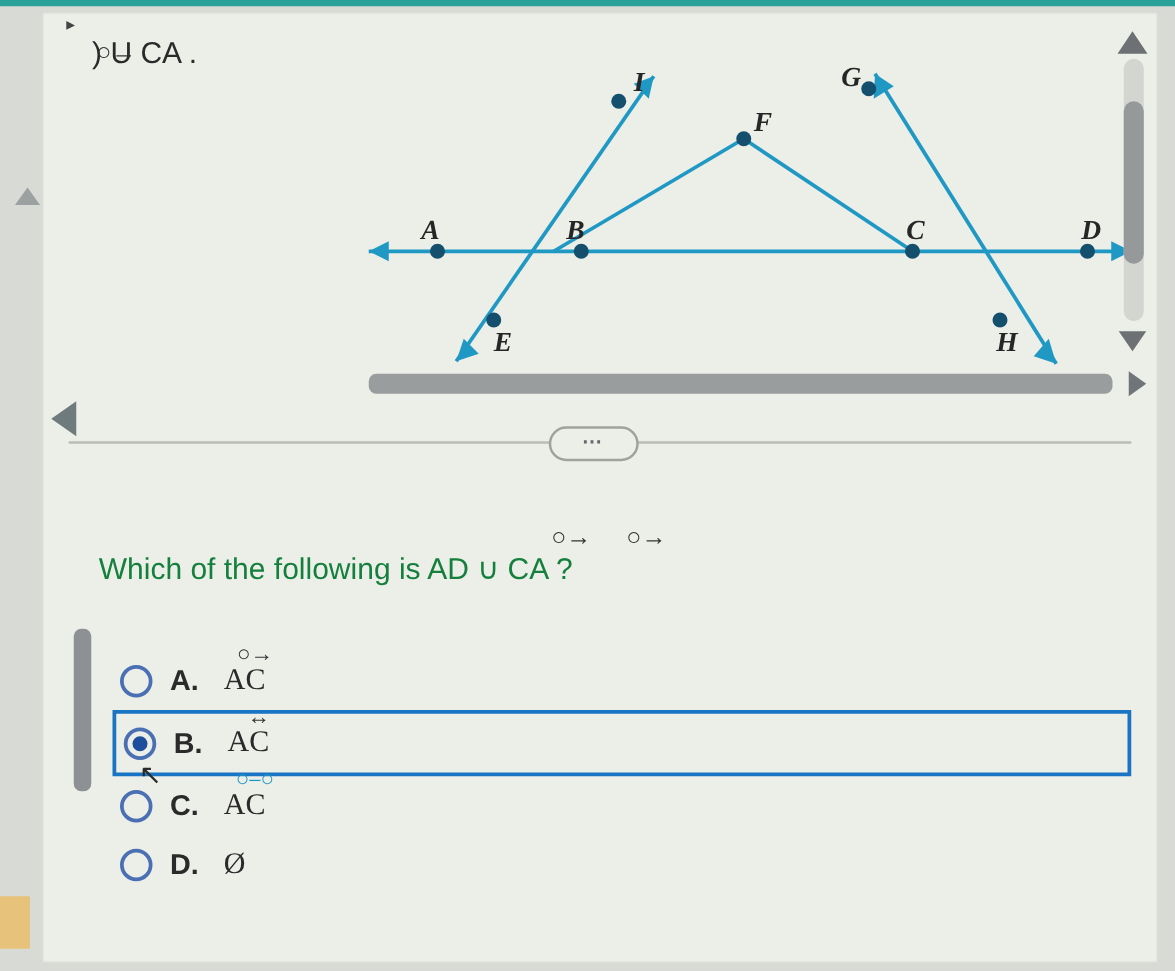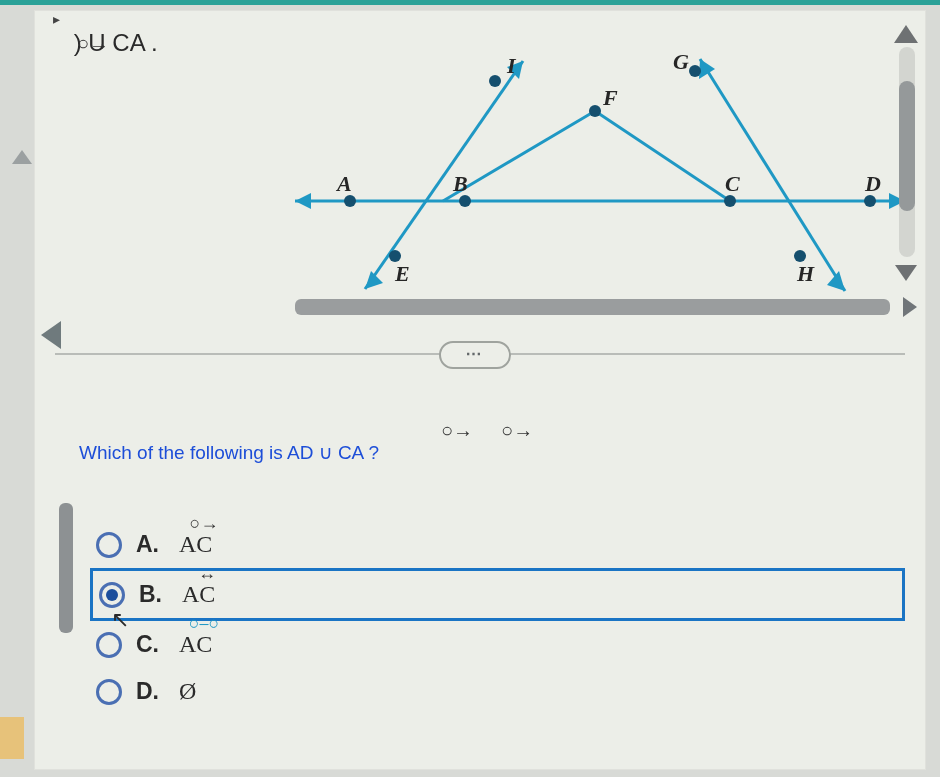--- a/index.html
+++ b/index.html
@@ -150,21 +150,21 @@
     border-radius: 14px;
     color: #63686a;
     font-weight: 700;
     text-align: center; line-height: 21px;
     letter-spacing: 3px;
     cursor: pointer;
   }
   
   .question {
     position: absolute; left: 44px; top: 430px;
-    font-size: 19px; color: #1d4ed8;
+    font-size: 24px; color: #15803d;
   }
   .q-rays {
     position: absolute; left: 406px; top: 408px;
     display: flex; gap: 28px;
     font-size: 20px; color: #333;
   }
   
   .choices {
     position: absolute; left: 55px; top: 510px; right: 20px;
   }

